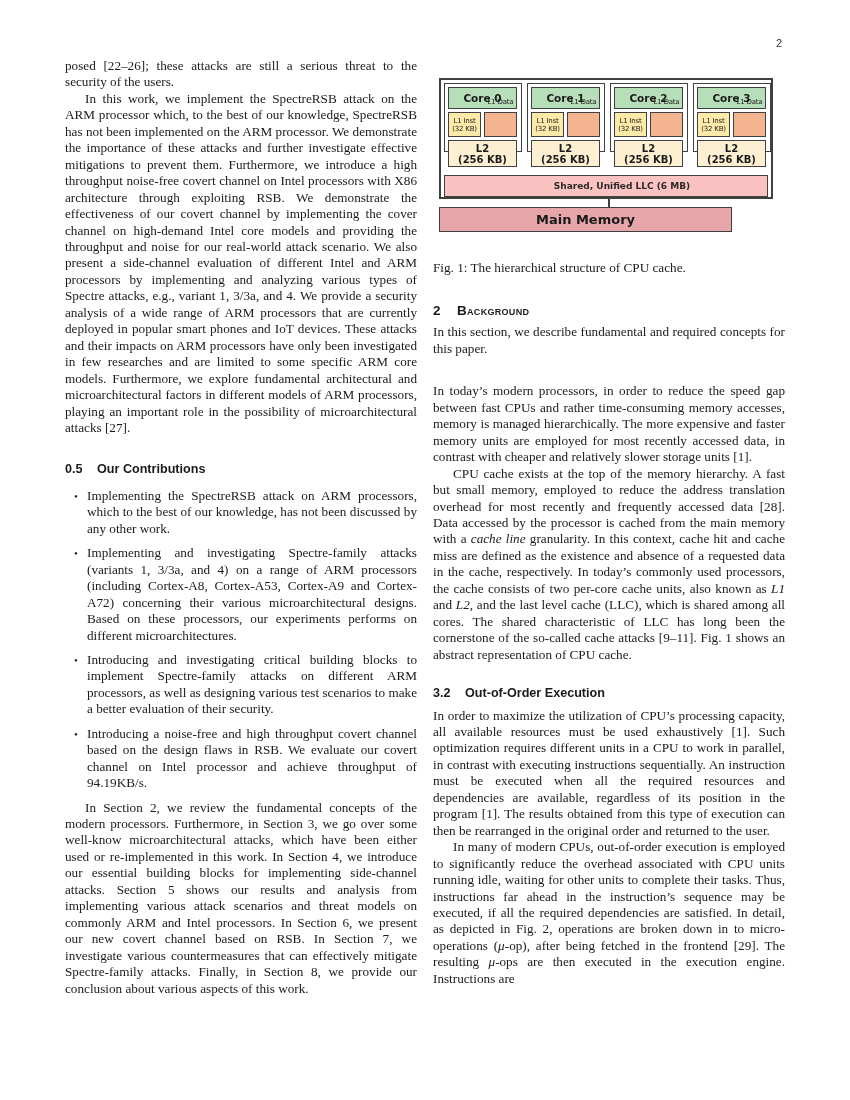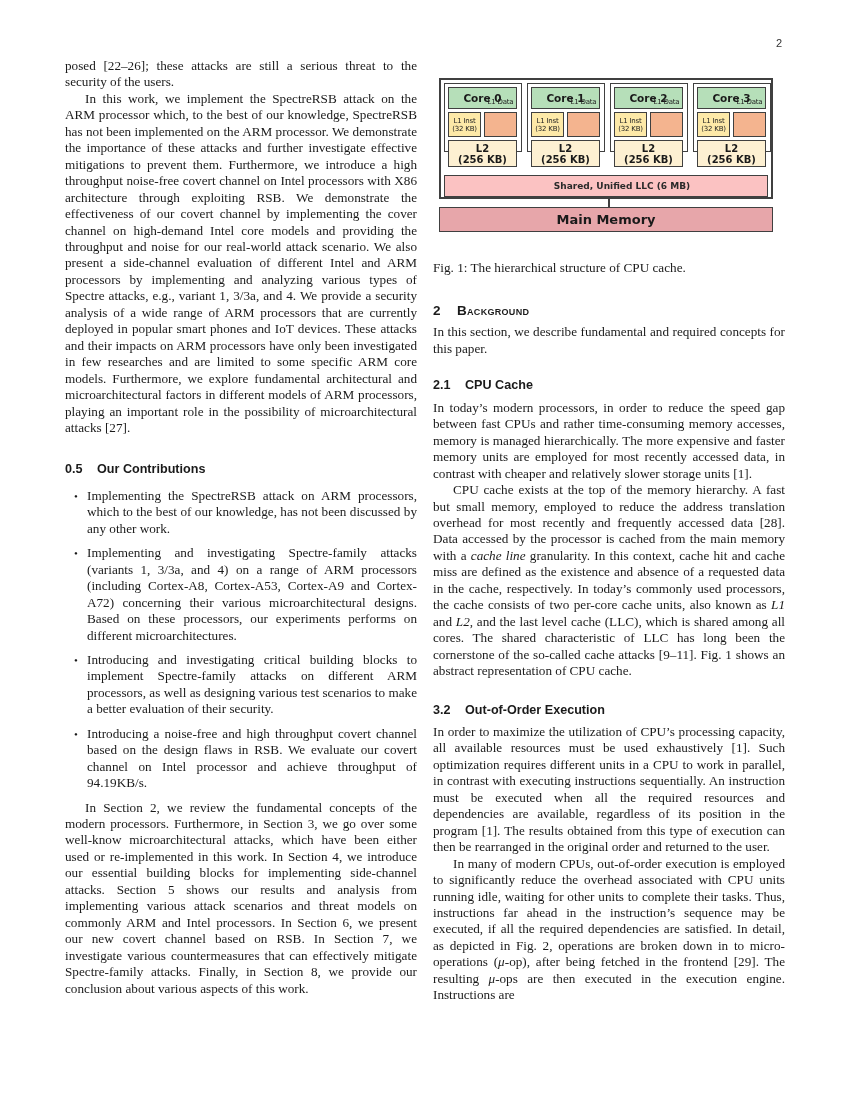--- a/index.html
+++ b/index.html
@@ -40,21 +40,21 @@
       align-items: center; justify-content: center; color: #222; letter-spacing: -0.2px; }
     .l1.inst { left: 3px; background: #fde9a8; }
     .l1.data { left: 39px; background: #f4b48f; gap: 38px; }
     .l2 { position: absolute; left: 3px; top: 56px; width: 69px; height: 27px; background: #fdf0d2;
       border: 1.3px solid #404040; box-sizing: border-box; font-size: 10px; line-height: 11px;
       font-weight: bold; display: flex; flex-direction: column; align-items: center; justify-content: center; color: #1a1a1a; }
     .llc { position: absolute; left: 3px; top: 95px; width: 324px; height: 22px; background: #fbc2c2;
       border: 1.3px solid #404040; box-sizing: border-box; font-size: 9px; font-weight: bold;
       display: flex; align-items: center; justify-content: center; color: #2a2a2a; padding-left: 32px; }
     .link { position: absolute; left: 171px; top: 121px; width: 1.5px; height: 8px; background: #404040; }
-    .mainmem { position: absolute; left: 2px; top: 129px; width: 334px; height: 25px;
+    .mainmem { position: absolute; left: 2px; top: 129px; width: 293px; height: 25px;
       background: #e7a6aa; border: 1.5px solid #404040; box-sizing: border-box; font-size: 13px;
       font-weight: bold; display: flex; align-items: center; justify-content: center; color: #1a1a1a; }
     .caption { position: absolute; left: 433px; top: 260px; width: 352px; text-align: left;
       font-size: 13.2px; }
   </style>
 </head>
 <body>
 
 <div class="page-num">2</div>
 
@@ -149,24 +149,20 @@
 
 <div class="col col-right" style="top:303px">
   <h2 class="h-sec">
     <span class="num">2</span>
     <span class="smallcaps">Background</span>
   </h2>
   <div style="height:5px"></div>
   <p>In this section, we describe fundamental and required con­cepts for this paper.</p>
 
   <div style="height:20px"></div>
-  <h3 class="h-sub">
-    <span class="num">2.1</span>
-    <span>CPU Cache</span>
-  </h3>
   <div style="height:6px"></div>
   <p>In today’s modern processors, in order to reduce the speed gap between fast CPUs and rather time-consuming mem­ory accesses, memory is managed hierarchically. The more expensive and faster memory units are employed for most recently accessed data, in contrast with cheaper and rela­tively slower storage units [1].</p>
   <p class="indent"><span>CPU cache exists at the top of the memory hierarchy. A fast but small memory, employed to reduce the address translation overhead for most recently and frequently ac­cessed data [28]. Data accessed by the processor is cached from the main memory with a </span><em>cache line</em><span> granularity. In this context, cache hit and cache miss are defined as the existence and absence of a requested data in the cache, respectively. In today’s commonly used processors, the cache consists of two per-core cache units, also known as </span><em>L1</em><span> and </span><em>L2</em><span>, and the last level cache (LLC), which is shared among all cores. The shared characteristic of LLC has long been the cornerstone of the so-called cache attacks [9–11]. Fig. 1 shows an abstract representation of CPU cache.</span></p>
 
   <div style="height:22px"></div>
   <h3 class="h-sub">
     <span class="num">3.2</span>
     <span>Out-of-Order Execution</span>
   </h3>
   <div style="height:6px"></div>

